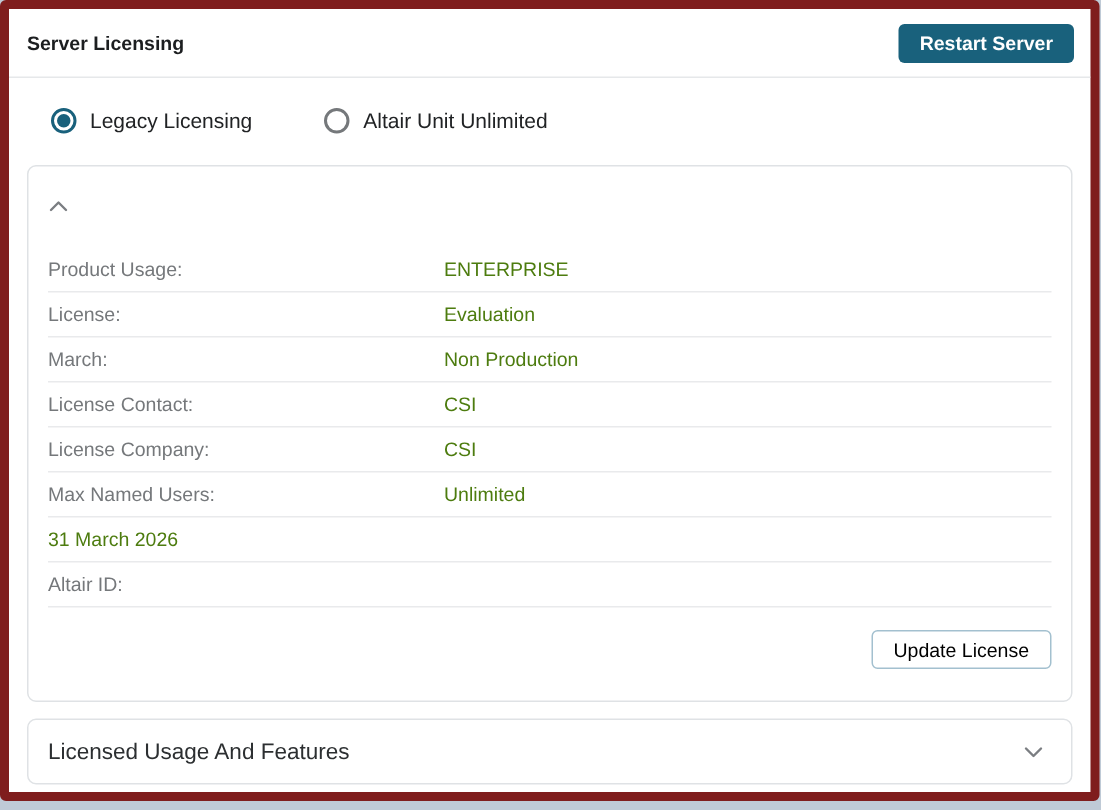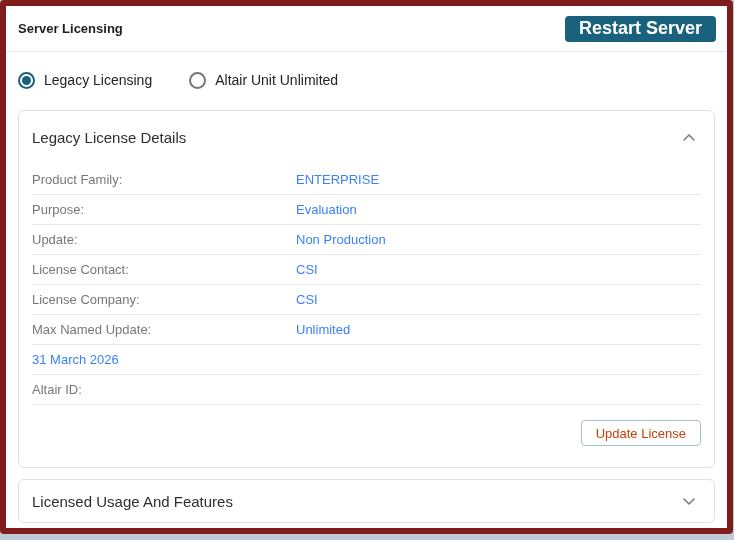--- a/index.html
+++ b/index.html
@@ -34,31 +34,31 @@
     font-weight: bold;
     color: #1c1e20;
   }
   .btn-primary {
     background: #19617c;
     color: #ffffff;
     border: none;
     border-radius: 4px;
     height: 26px;
     padding: 0 14px;
-    font-size: 18px;
+    font-size: 13px;
     font-weight: bold;
     font-family: "Liberation Sans", sans-serif;
     cursor: pointer;
   }
   
   .radio-row {
     display: flex;
     align-items: center;
-    gap: 37px;
-    padding: 0 12px;
+    gap: 48px;
+    padding: 0 28px;
     margin-top: 17px;
     height: 22px;
   }
   .radio-option {
     display: flex;
     align-items: center;
     gap: 9px;
     cursor: pointer;
   }
   .radio-circle {
@@ -99,30 +99,30 @@
   
   .detail-table { margin: 2px 13px 0 13px; }
   .detail-row {
     display: flex;
     align-items: center;
     height: 30px;
     border-bottom: 1px solid #e9eaec;
     font-size: 13px;
   }
   .detail-label { width: 264px; color: #75787b; flex: none; }
-  .detail-value { color: #3b82f6; }
+  .detail-value { color: #4d7c0f; }
   
   .card-actions {
     display: flex;
     justify-content: flex-end;
     padding: 15px 13px 21px 13px;
   }
   .btn-outline {
     background: #ffffff;
-    color: #c2410c;
+    color: #000000;
     border: 1px solid #a3c0cf;
     border-radius: 4px;
     height: 26px;
     padding: 0 14px;
     font-size: 13px;
     font-family: "Liberation Sans", sans-serif;
     cursor: pointer;
   }
   
   .card.collapsed { margin-top: 11px; }
@@ -148,51 +148,50 @@
     <div class="radio-option">
       <span class="radio-circle">
           <span class="radio-dot"></span>
         </span>
       <span class="radio-label">Altair Unit Unlimited</span>
     </div>
   </div>
 
   <div class="card">
     <div class="card-header">
-      <span class="card-title">Legacy License Details</span>
       <span class="chevron">
         <svg width="14" height="9" viewBox="0 0 14 9" fill="none">
           <polyline points="2,7 7,2 12,7" stroke="#7b7e82" stroke-width="1.6" fill="none" stroke-linecap="round" stroke-linejoin="round"></polyline>
         </svg>
       </span>
     </div>
 
     <div class="detail-table">
       <div class="detail-row">
-        <span class="detail-label">Product Family:</span>
+        <span class="detail-label">Product Usage:</span>
         <span class="detail-value">ENTERPRISE</span>
       </div>
       <div class="detail-row">
-        <span class="detail-label">Purpose:</span>
+        <span class="detail-label">License:</span>
         <span class="detail-value">Evaluation</span>
       </div>
       <div class="detail-row">
-        <span class="detail-label">Update:</span>
+        <span class="detail-label">March:</span>
         <span class="detail-value">Non Production</span>
       </div>
       <div class="detail-row">
         <span class="detail-label">License Contact:</span>
         <span class="detail-value">CSI</span>
       </div>
       <div class="detail-row">
         <span class="detail-label">License Company:</span>
         <span class="detail-value">CSI</span>
       </div>
       <div class="detail-row">
-        <span class="detail-label">Max Named Update:</span>
+        <span class="detail-label">Max Named Users:</span>
         <span class="detail-value">Unlimited</span>
       </div>
       <div class="detail-row">
         <span class="detail-value">31 March 2026</span>
       </div>
       <div class="detail-row">
         <span class="detail-label">Altair ID:</span>
       </div>
     </div>
 

